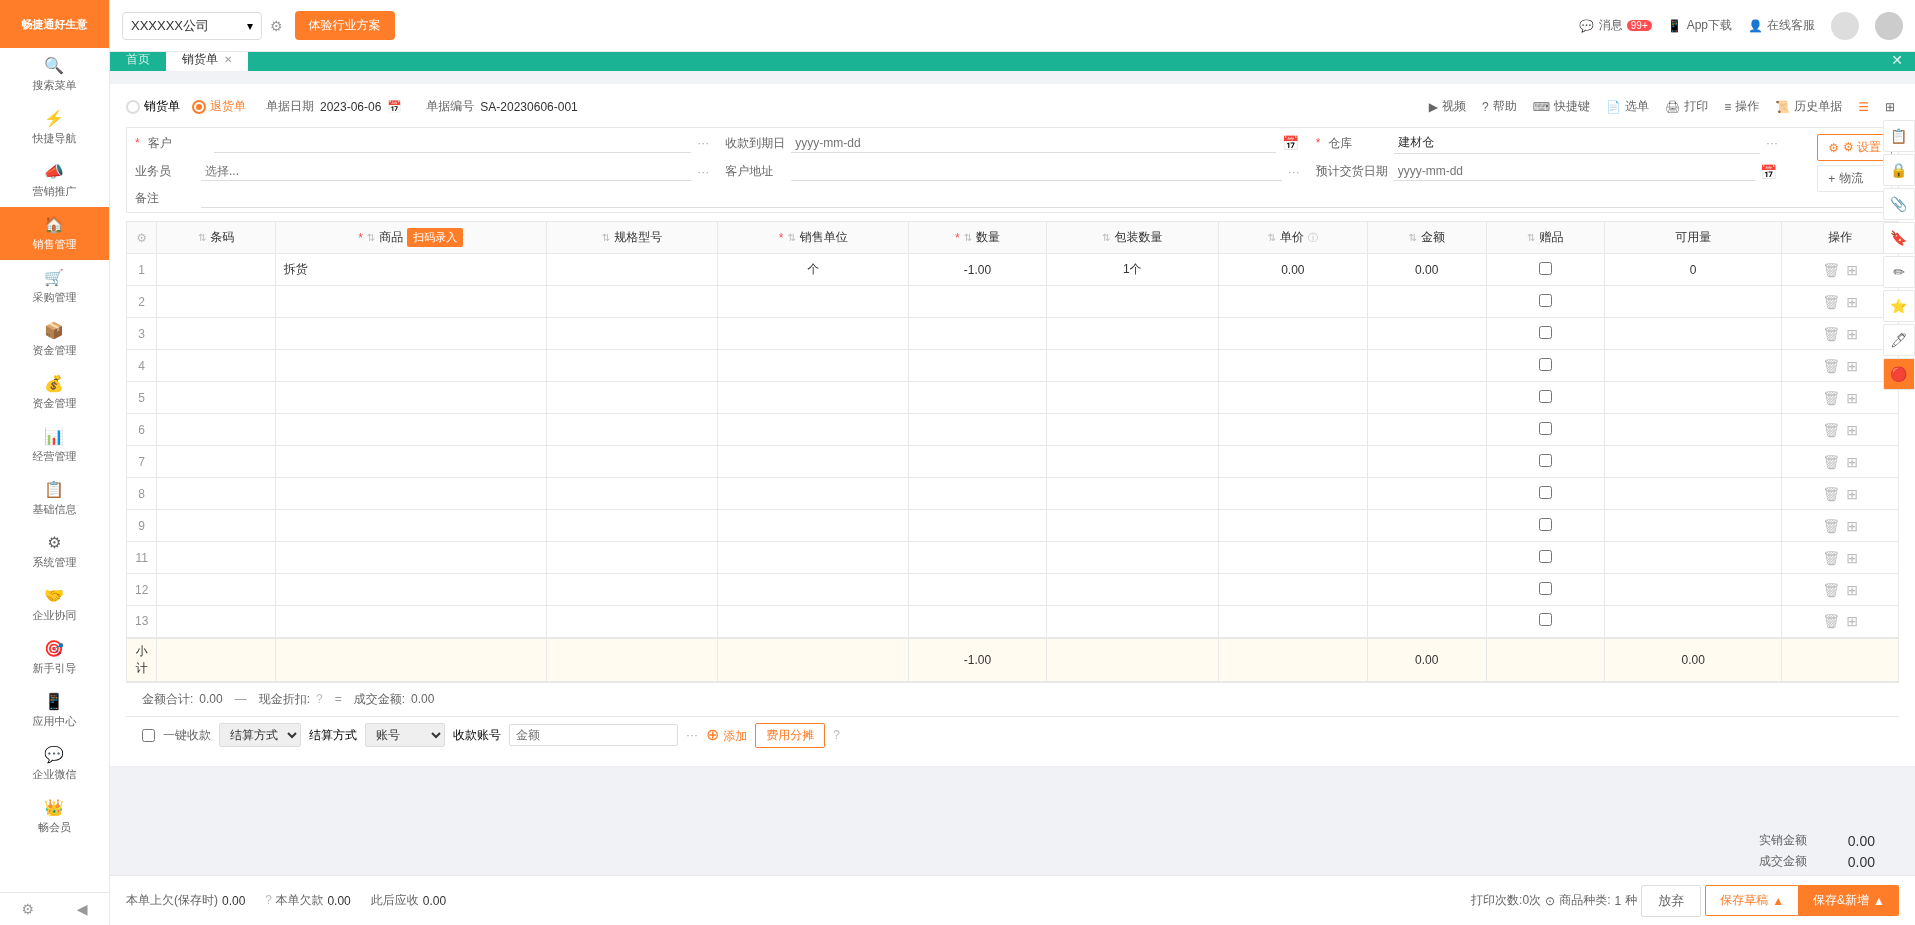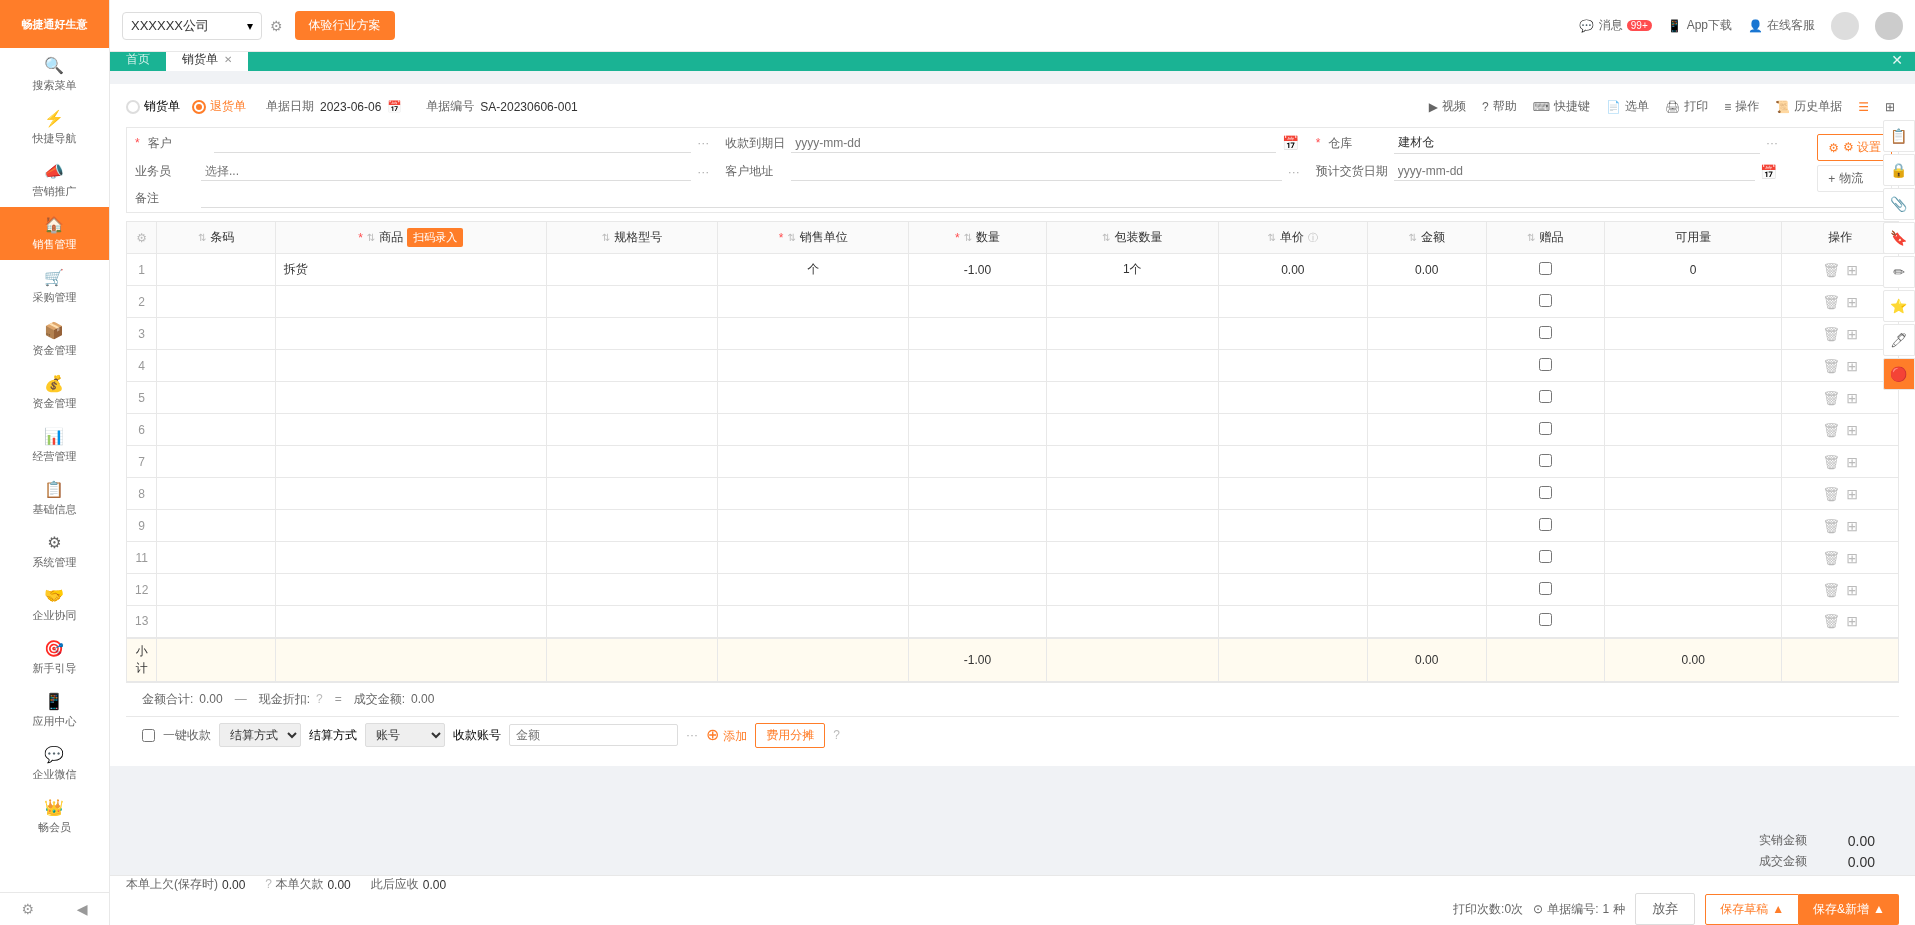--- a/index.html
+++ b/index.html
@@ -190,26 +190,26 @@
     }
     .expense-split-btn {
       border: 1px solid #ff7d29; color: #ff7d29; background: #fff;
       padding: 3px 10px; border-radius: 2px; cursor: pointer; font-size: 12px;
     }
 
     
     .footer-bar {
       position: fixed; left: 110px; bottom: 0; right: 0; height: 50px;
       background: #fff; border-top: 1px solid #e8e8e8;
-      display: flex; align-items: flex-start; padding: 0 16px; z-index: 98; flex-direction: column;
+      display: flex; align-items: center; padding: 0 16px; z-index: 98;
     }
     .footer-stats { display: flex; align-items: center; gap: 20px; color: #666; font-size: 12px; }
     .footer-stat { display: flex; align-items: center; gap: 4px; }
     .footer-stat-val { color: #333; }
-    .footer-right { margin-left: auto; display: flex; align-items: center; gap: 10px; }
+    .footer-right { margin-left: auto; display: flex; align-items: center; gap: 4px; }
     .print-count { color: #666; }
     .product-type { color: #666; cursor: pointer; display: flex; align-items: center; gap: 4px; }
     .discard-btn {
       border: 1px solid #ddd; background: #fff; color: #666;
       padding: 6px 16px; border-radius: 2px; cursor: pointer; font-size: 13px;
     }
     .save-draft-btn {
       border: 1px solid #ff7d29; background: #fff; color: #ff7d29;
       padding: 6px 14px; border-radius: 2px 0 0 2px; cursor: pointer; font-size: 13px;
       display: flex; align-items: center; gap: 4px;
@@ -852,21 +852,21 @@
     </div>
     <div class="footer-stat">
       <span>此后应收</span>
       <span class="footer-stat-val">0.00</span>
     </div>
   </div>
   <div class="footer-right">
     <span class="print-count">打印次数:0次</span>
     <div class="product-type">
       <span>⊙</span>
-      <span>单据编号:</span>
+      <span>商品种类:</span>
       <span>1</span>
       <span>种</span>
     </div>
     <button class="discard-btn">放弃</button>
     <div class="btn-group">
       <button class="save-draft-btn">
         <span>保存草稿</span>
         <span>▲</span>
       </button>
       <button class="save-new-btn">

